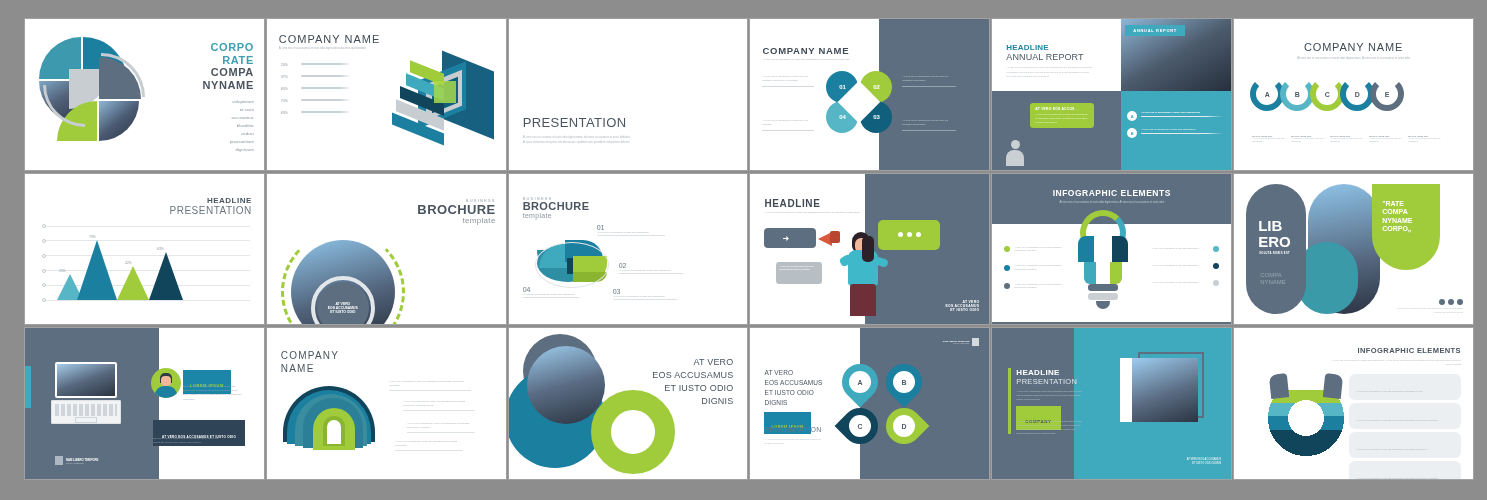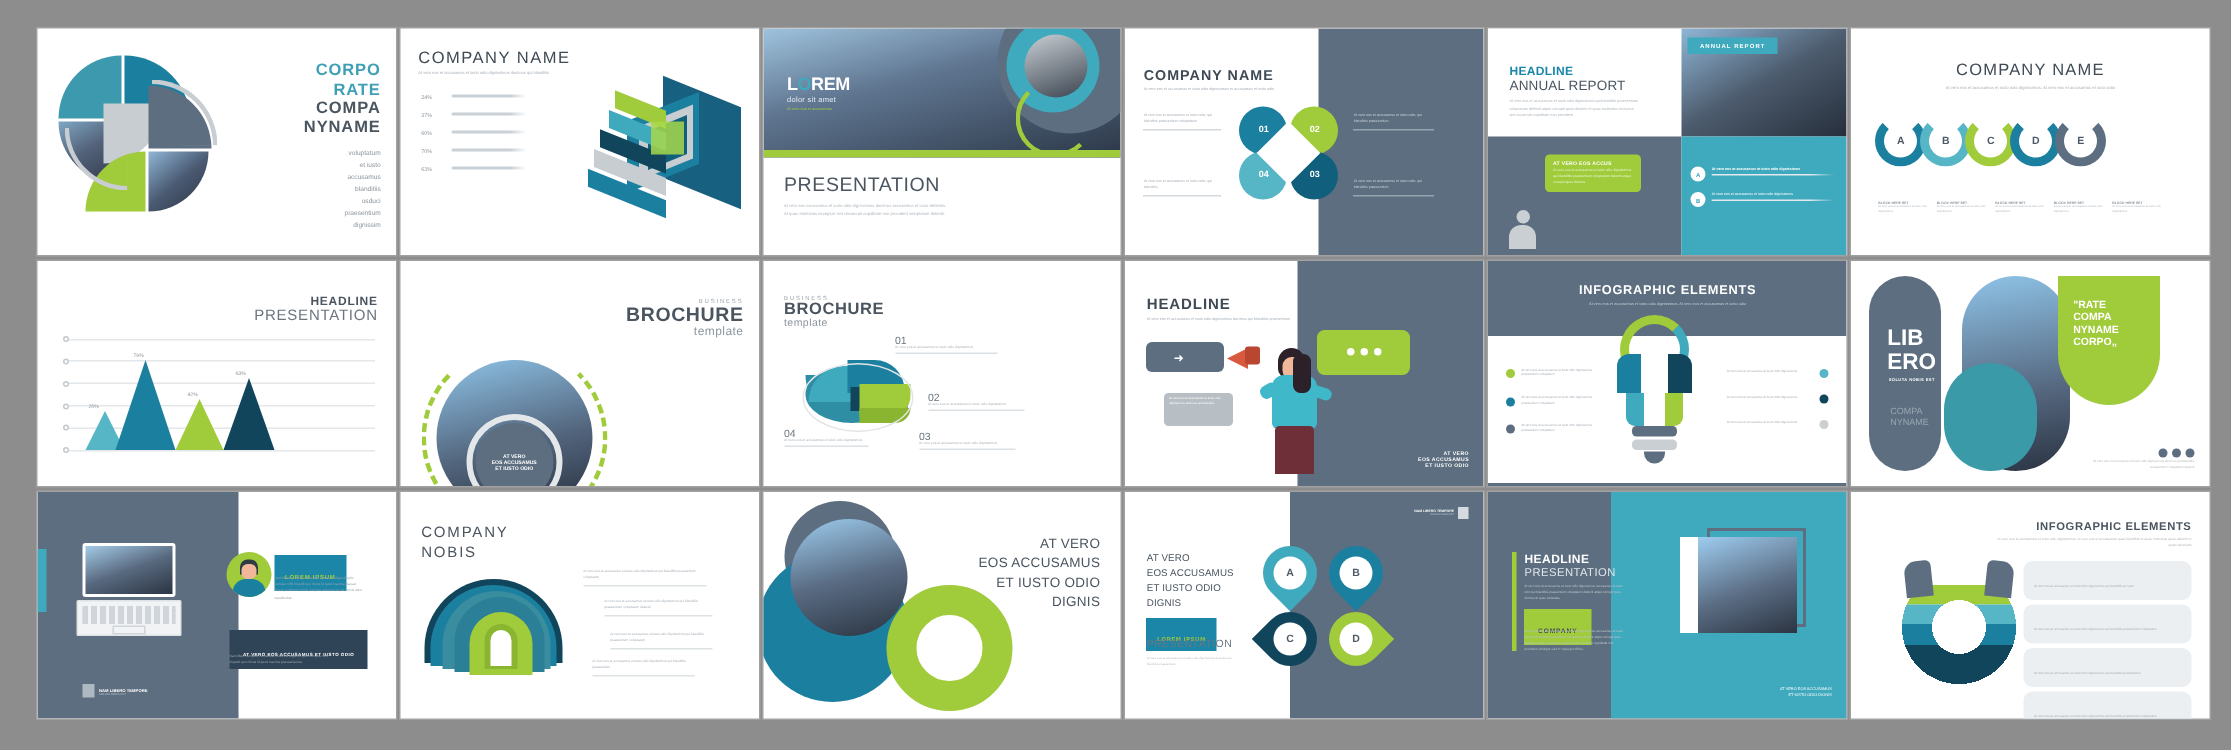--- a/index.html
+++ b/index.html
@@ -114,32 +114,20 @@
       <div style="position:absolute;left:22px;top:10px;width:34px;height:12px;background:#a0cb3b;transform:skewY(22deg);"></div>
       <div style="position:absolute;left:18px;top:24px;width:38px;height:12px;background:#3fa9bd;transform:skewY(22deg);"></div>
       <div style="position:absolute;left:12px;top:38px;width:44px;height:12px;background:#10455c;transform:skewY(22deg);"></div>
       <div style="position:absolute;left:8px;top:52px;width:48px;height:12px;background:#c7cdd1;transform:skewY(22deg);"></div>
       <div style="position:absolute;left:4px;top:66px;width:52px;height:12px;background:#1b7fa0;transform:skewY(22deg);"></div>
       <div style="position:absolute;left:46px;top:24px;width:22px;height:22px;background:#a8d84a;opacity:.85;"></div>
     </div>
   </div>
 
   <div class="slide">
-    <div style="position:absolute;left:0;top:0;right:0;height:86px;background:linear-gradient(165deg,#9fc3dd 0%,#5f7590 40%,#2b3747 100%);overflow:hidden;">
-      <div class="circ" style="right:-14px;top:-26px;width:96px;height:96px;background:#5c6e7f;"></div>
-      <div class="circ" style="right:14px;top:-6px;width:62px;height:62px;background:#3fa9bd;"></div>
-      <div class="circ" style="right:22px;top:4px;width:42px;height:42px;background:linear-gradient(160deg,#c9cfd4,#3b4450);"></div>
-      <div style="position:absolute;right:18px;top:34px;width:52px;height:52px;border:3px solid #a0cb3b;border-radius:50%;border-top-color:transparent;border-right-color:transparent;"></div>
-      <div style="position:absolute;left:0;bottom:0;width:100%;height:5px;background:#a0cb3b;"></div>
-      <div style="position:absolute;left:16px;top:30px;">
-        <div style="font-size:12px;font-weight:700;color:#fff;letter-spacing:-.3px;"><span style="color:#fff;">L</span><span style="color:#3fa9bd;">O</span><span style="color:#fff;">REM</span></div>
-        <div style="font-size:5px;color:#e6eef2;margin-top:1px;letter-spacing:.2px;">dolor sit amet</div>
-        <div style="font-size:2.6px;color:#a0cb3b;margin-top:1px;">At vero eos et accusamus</div>
-      </div>
-    </div>
     <div style="position:absolute;left:14px;top:96px;">
       <div style="font-size:13px;color:#4a5560;letter-spacing:.4px;">PRESENTATION</div>
       <div style="font-size:2.8px;color:#b0b8bf;line-height:1.8;margin-top:5px;width:110px;">At vero eos accusamus et iusto odio dignissimos ducimus accusamus et iusto debitatis. At quas molestias excepturi sint obcaecati cupiditate non provident voluptatum deleniti.</div>
     </div>
   </div>
 
   <div class="slide">
     <div class="half-right-dark"></div>
     <div style="position:absolute;left:12px;top:26px;">
       <div style="font-size:9.5px;color:#3f4a55;letter-spacing:.7px;font-weight:600;">COMPANY NAME</div>
@@ -438,21 +426,21 @@
       <div style="display:flex;gap:4px;align-items:center;flex-direction:row-reverse;">
           <span style="width:6px;height:6px;border-radius:50%;background:#c9cfd3;flex:none;"></span>
           <span style="font-size:2.1px;color:#aab2b9;line-height:1.8;flex:1;">At vero eos et accusamus et iusto odio dignissimos</span>
         </div>
     </div>
   </div>
 
   <div class="slide">
     <div style="position:absolute;left:74px;top:10px;width:72px;height:130px;border-radius:36px;background:linear-gradient(170deg,#8fc4e8,#55677f 60%,#2a3342);"></div>
     <div style="position:absolute;left:62px;top:68px;width:62px;height:72px;border-radius:31px 31px 31px 31px;background:#3a9aa8;"></div>
-    <div style="position:absolute;left:12px;top:10px;width:48px;height:130px;border-radius:35px;background:#5c6e7f;">
+    <div style="position:absolute;left:12px;top:10px;width:60px;height:130px;border-radius:35px;background:#5c6e7f;">
       <div style="position:absolute;left:12px;top:34px;font-size:15px;font-weight:700;color:#fff;line-height:1;">LIB</div>
       <div style="position:absolute;left:12px;top:50px;font-size:15px;font-weight:700;color:#fff;line-height:1;">ERO</div>
       <div style="position:absolute;left:13px;top:68px;font-size:2.7px;font-weight:700;color:#fff;letter-spacing:.3px;">SOLUTA NOBIS EST</div>
       <div style="position:absolute;left:14px;top:88px;font-size:6px;color:#99a6b2;line-height:1.25;">
         <div>COMPA</div>
         <div>NYNAME</div>
       </div>
     </div>
     <div style="position:absolute;left:138px;top:10px;width:68px;height:86px;border-radius:0 0 34px 34px;background:#a0cb3b;">
       <div style="position:absolute;left:10px;top:16px;font-size:7px;font-weight:600;color:#fff;line-height:1.22;">
@@ -503,21 +491,21 @@
     <div style="position:absolute;left:128px;top:92px;width:92px;background:#2f4456;padding:4px;text-align:center;">
       <span style="font-size:3px;font-weight:700;color:#fff;letter-spacing:.3px;">AT VERO EOS ACCUSAMUS ET IUSTO ODIO</span>
     </div>
     <div style="position:absolute;left:128px;top:108px;width:70px;font-size:2.2px;color:#9aa3ab;line-height:1.85;">Nam libero tempore cumsoluta nobis est eligendi optio cumque nihil impedit quo minus id quod maxime placeat facere.</div>
   </div>
 
   <div class="slide">
     <div style="position:absolute;left:14px;top:22px;">
       <div style="font-size:10px;color:#4a5560;letter-spacing:1.2px;line-height:1.25;">
         <div>COMPANY</div>
-        <div>NOBIS</div>
+        <div>NAME</div>
       </div>
     </div>
     <div style="position:absolute;left:16px;top:58px;width:110px;height:72px;">
       <div style="position:absolute;left:0;top:0;width:92px;height:56px;border-radius:46px 46px 0 0;background:#10455c;"></div>
       <div style="position:absolute;left:4px;top:4px;width:84px;height:54px;border-radius:42px 42px 0 0;background:#1b7fa0;"></div>
       <div style="position:absolute;left:12px;top:8px;width:72px;height:52px;border-radius:36px 36px 0 0;background:#3a8d9e;"></div>
       <div style="position:absolute;left:20px;top:12px;width:60px;height:50px;border-radius:30px 30px 0 0;background:#2b7f96;"></div>
       <div style="position:absolute;left:30px;top:22px;width:42px;height:42px;border-radius:21px 21px 0 0;background:#a0cb3b;"></div>
       <div style="position:absolute;left:40px;top:30px;width:22px;height:30px;border-radius:11px 11px 0 0;background:#8ab531;"></div>
       <div style="position:absolute;left:44px;top:34px;width:14px;height:24px;border-radius:7px 7px 0 0;background:#fff;"></div>

